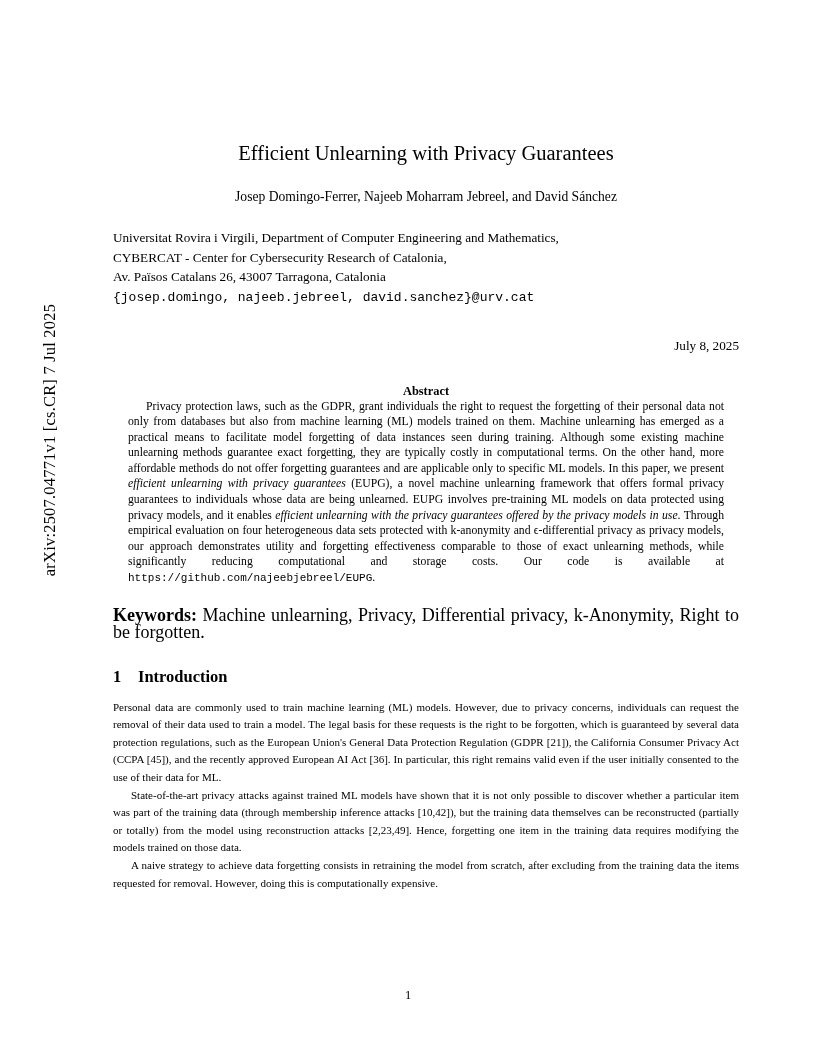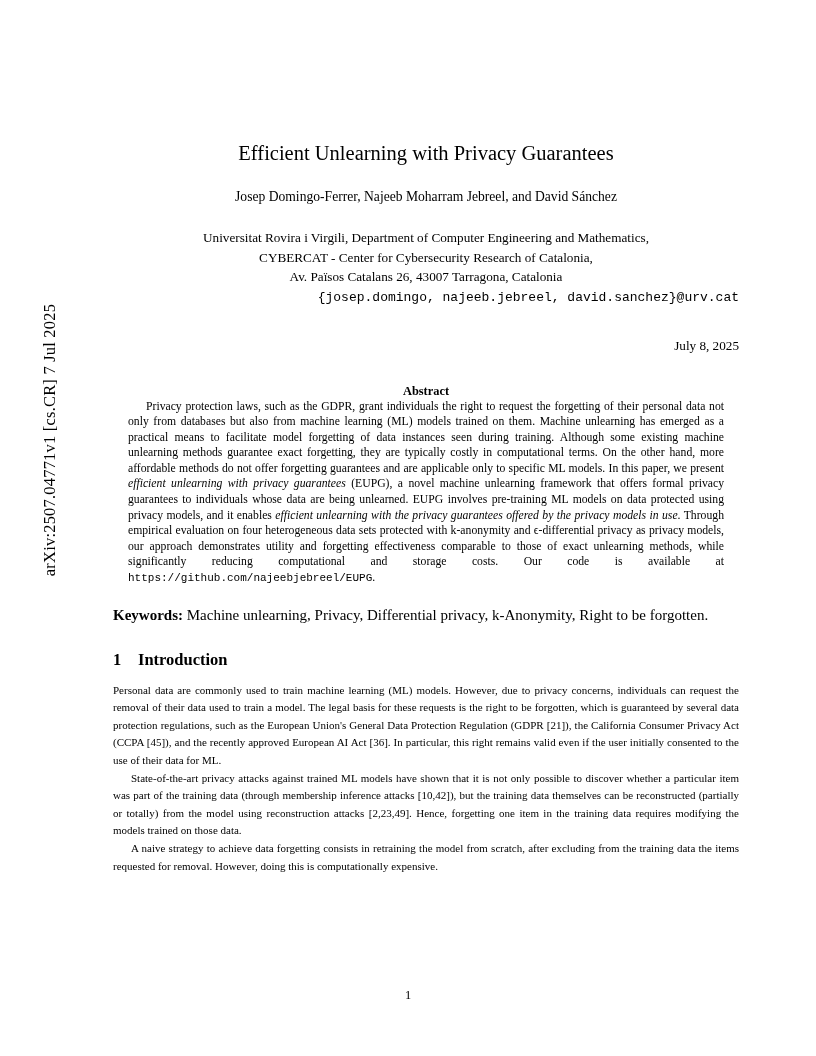--- a/index.html
+++ b/index.html
@@ -47,29 +47,28 @@
     margin: 0 0 22px 0;
     font-weight: normal;
   }
   .authors {
     text-align: center;
     font-size: 13.6px;
     line-height: 18px;
     margin-bottom: 22px;
   }
   .affiliation {
-    text-align: center;
     font-size: 13.2px;
     line-height: 19.5px;
   }
   .affil-line {
     display: block;
   }
   .emails {
-    text-align: right;
+    text-align: left;
     font-family: "Liberation Mono", monospace;
     font-size: 13px;
     line-height: 20px;
     margin-top: 1px;
   }
   .date {
     text-align: right;
     font-size: 13.2px;
     margin-top: 30px;
     margin-bottom: 30px;
@@ -88,21 +87,21 @@
     text-indent: 18px;
   }
   .abstract-body i {
     font-style: italic;
   }
   .mono-link {
     font-family: "Liberation Mono", monospace;
     font-size: 11px;
   }
   .keywords {
-    font-size: 15px;
+    font-size: 18px;
     line-height: 17px;
     margin-top: 20px;
     text-align: justify;
   }
   .keywords b {
     font-weight: bold;
   }
   .section-head {
     font-size: 16.5px;
     font-weight: bold;

